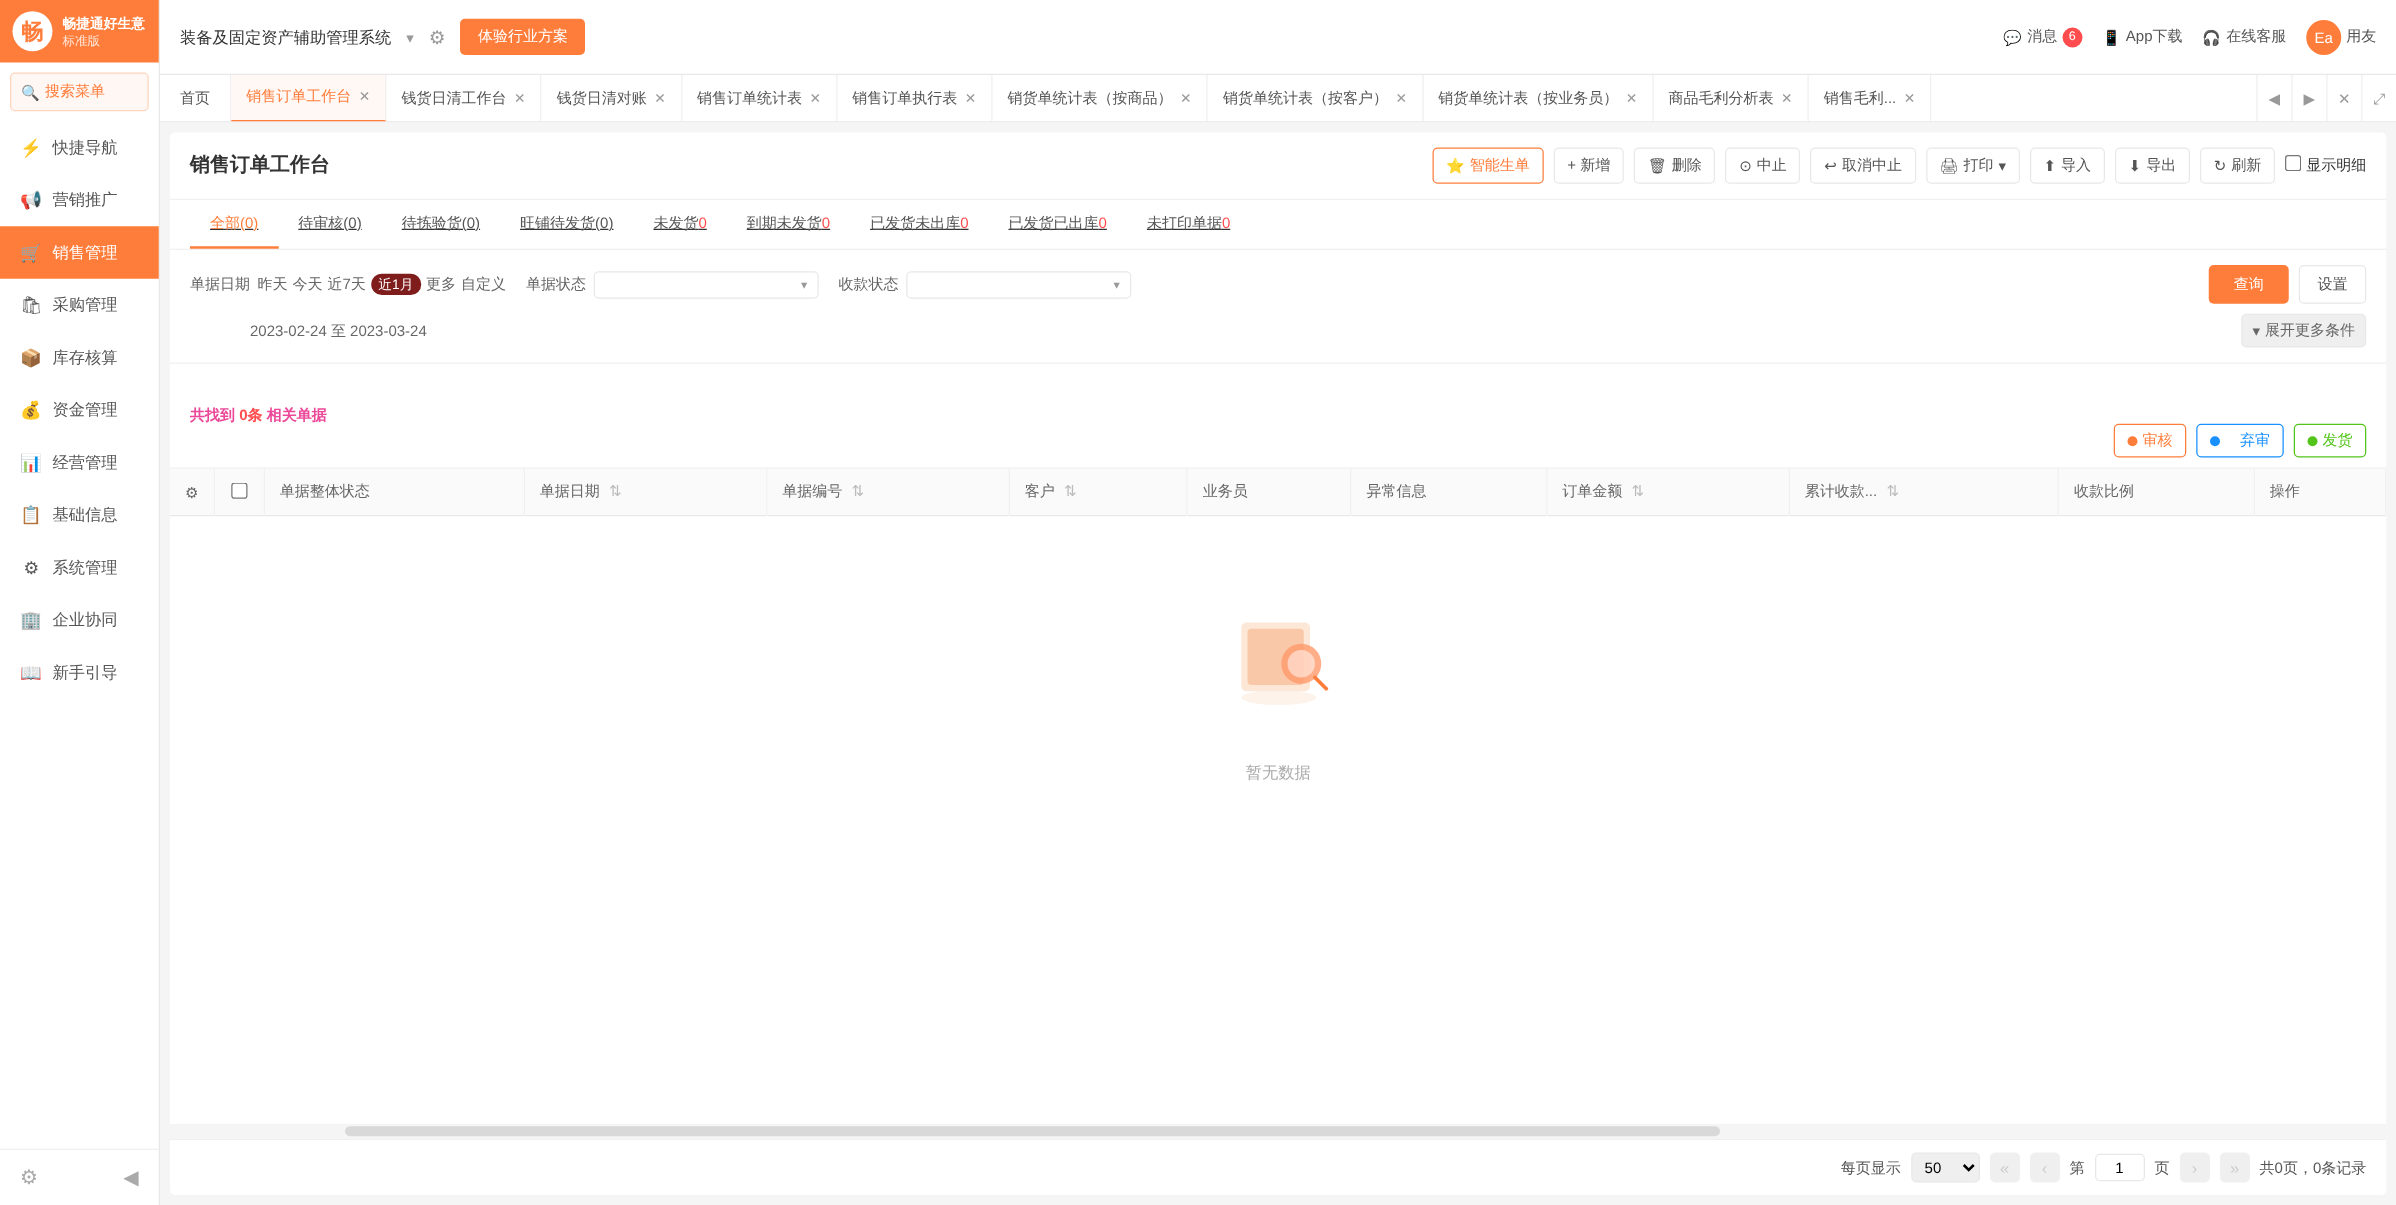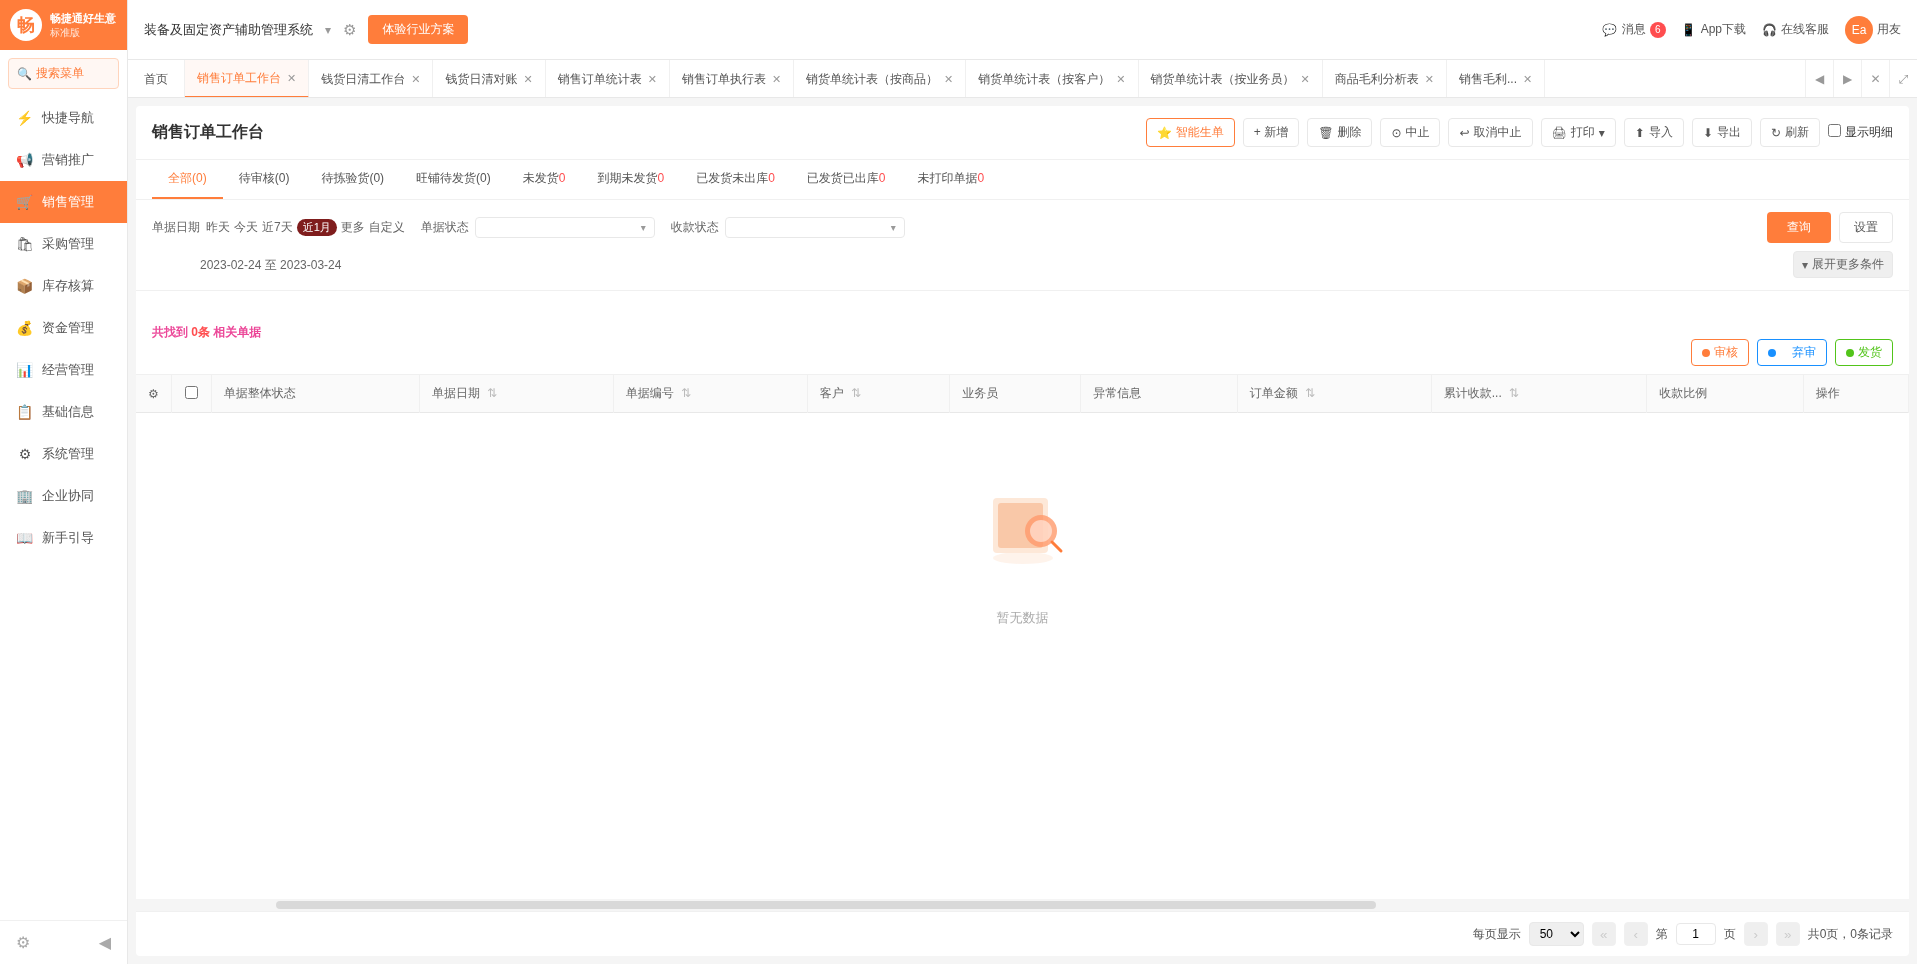--- a/index.html
+++ b/index.html
@@ -22,41 +22,41 @@
 
     
     .topbar { height: 60px; background: #fff; display: flex; align-items: center; padding: 0 16px; border-bottom: 1px solid #e8e8e8; gap: 12px; }
     .topbar-btn { background: #ff7d3b; color: #fff; border: none; border-radius: 4px; padding: 6px 14px; cursor: pointer; font-size: 12px; }
     .topbar-right { display: flex; align-items: center; gap: 16px; margin-left: auto; }
     .topbar-right-item { display: flex; align-items: center; gap: 4px; color: #555; cursor: pointer; font-size: 12px; }
     .badge { background: #ff4d4f; color: #fff; border-radius: 10px; padding: 0 5px; font-size: 10px; min-width: 16px; height: 16px; display: inline-flex; align-items: center; justify-content: center; }
     .user-avatar { width: 28px; height: 28px; background: #ff7d3b; border-radius: 50%; display: flex; align-items: center; justify-content: center; color: #fff; font-size: 12px; }
 
     
-    .tabs-bar { background: #fff; border-bottom: 1px solid #e8e8e8; display: flex; overflow: hidden; height: 38px; }
+    .tabs-bar { background: #fff; border-bottom: 1px solid #e8e8e8; display: flex; align-items: center; overflow: hidden; height: 38px; }
     .tab-item { padding: 0 12px; height: 38px; display: flex; align-items: center; gap: 6px; cursor: pointer; white-space: nowrap; font-size: 12px; color: #555; border-right: 1px solid #f0f0f0; }
     .tab-item.active { color: #ff7d3b; border-bottom: 2px solid #ff7d3b; background: #fff8f5; }
     .tab-close { color: #999; font-size: 11px; cursor: pointer; }
     .tab-home { padding: 0 16px; height: 38px; display: flex; align-items: center; color: #555; font-size: 12px; cursor: pointer; border-right: 1px solid #f0f0f0; }
     .tabs-nav-btns { display: flex; align-items: center; margin-left: auto; }
     .tabs-nav-btn { width: 28px; height: 38px; display: flex; align-items: center; justify-content: center; cursor: pointer; color: #999; border-left: 1px solid #f0f0f0; }
 
     
     .content { flex: 1; overflow: hidden; display: flex; flex-direction: column; background: #f5f5f5; }
     .content-inner { flex: 1; overflow: hidden; display: flex; flex-direction: column; background: #fff; margin: 8px; border-radius: 4px; }
 
     
     .page-header { display: flex; align-items: center; justify-content: space-between; padding: 12px 16px; border-bottom: 1px solid #f0f0f0; }
     .page-title { font-size: 16px; font-weight: bold; color: #333; }
     .page-actions { display: flex; align-items: center; gap: 8px; }
     .action-btn { display: flex; align-items: center; gap: 4px; padding: 5px 10px; border: 1px solid #e8e8e8; border-radius: 4px; cursor: pointer; font-size: 12px; color: #555; background: #fff; }
     .action-btn.star { background: #fff; color: #ff7d3b; border-color: #ff7d3b; }
 
     
-    .sub-tabs { display: flex; align-items: center; padding: 0 16px; border-bottom: 1px solid #f0f0f0; gap: 0; }
+    .sub-tabs { display: flex; align-items: center; padding: 0 16px; border-bottom: 1px solid #f0f0f0; gap: 0; text-decoration: underline; }
     .sub-tab { padding: 10px 16px; cursor: pointer; font-size: 12px; color: #555; border-bottom: 2px solid transparent; white-space: nowrap; }
     .sub-tab.active { color: #ff7d3b; border-bottom-color: #ff7d3b; }
 
     
     .filter-area { padding: 12px 16px; background: #fff; border-bottom: 1px solid #f0f0f0; }
     .filter-row { display: flex; align-items: center; gap: 16px; flex-wrap: wrap; }
     .filter-item { display: flex; align-items: center; gap: 6px; font-size: 12px; }
     .filter-label { color: #666; white-space: nowrap; }
     .filter-date-range { display: flex; align-items: center; gap: 4px; color: #333; }
     .filter-date-link { color: #666; cursor: pointer; }

